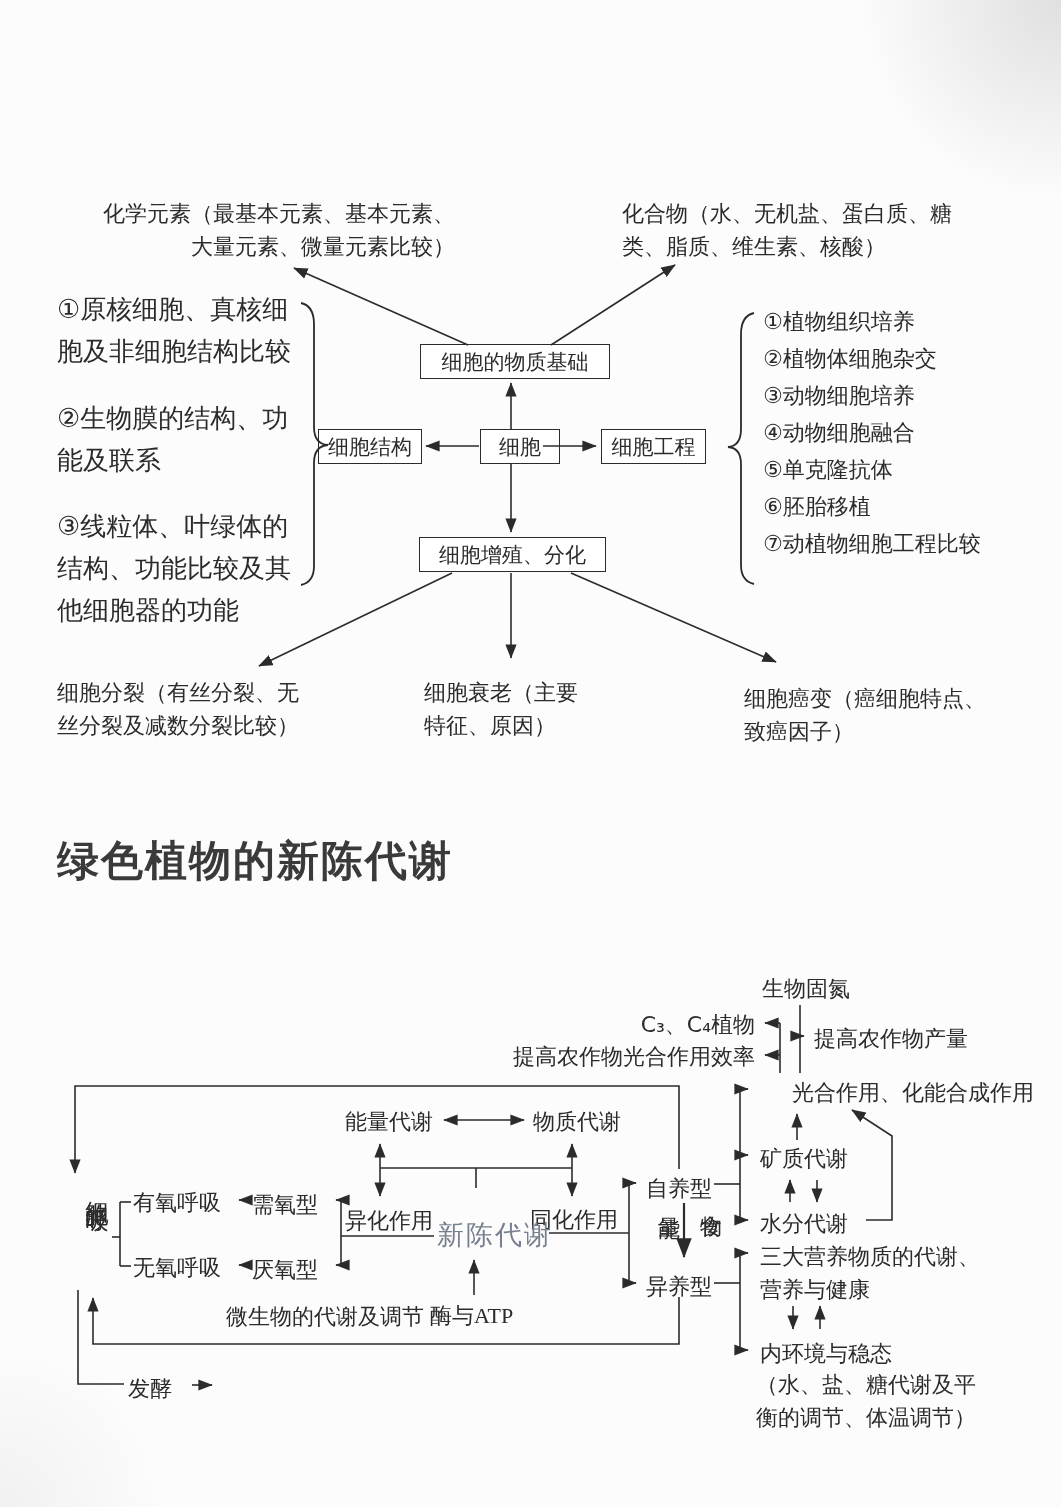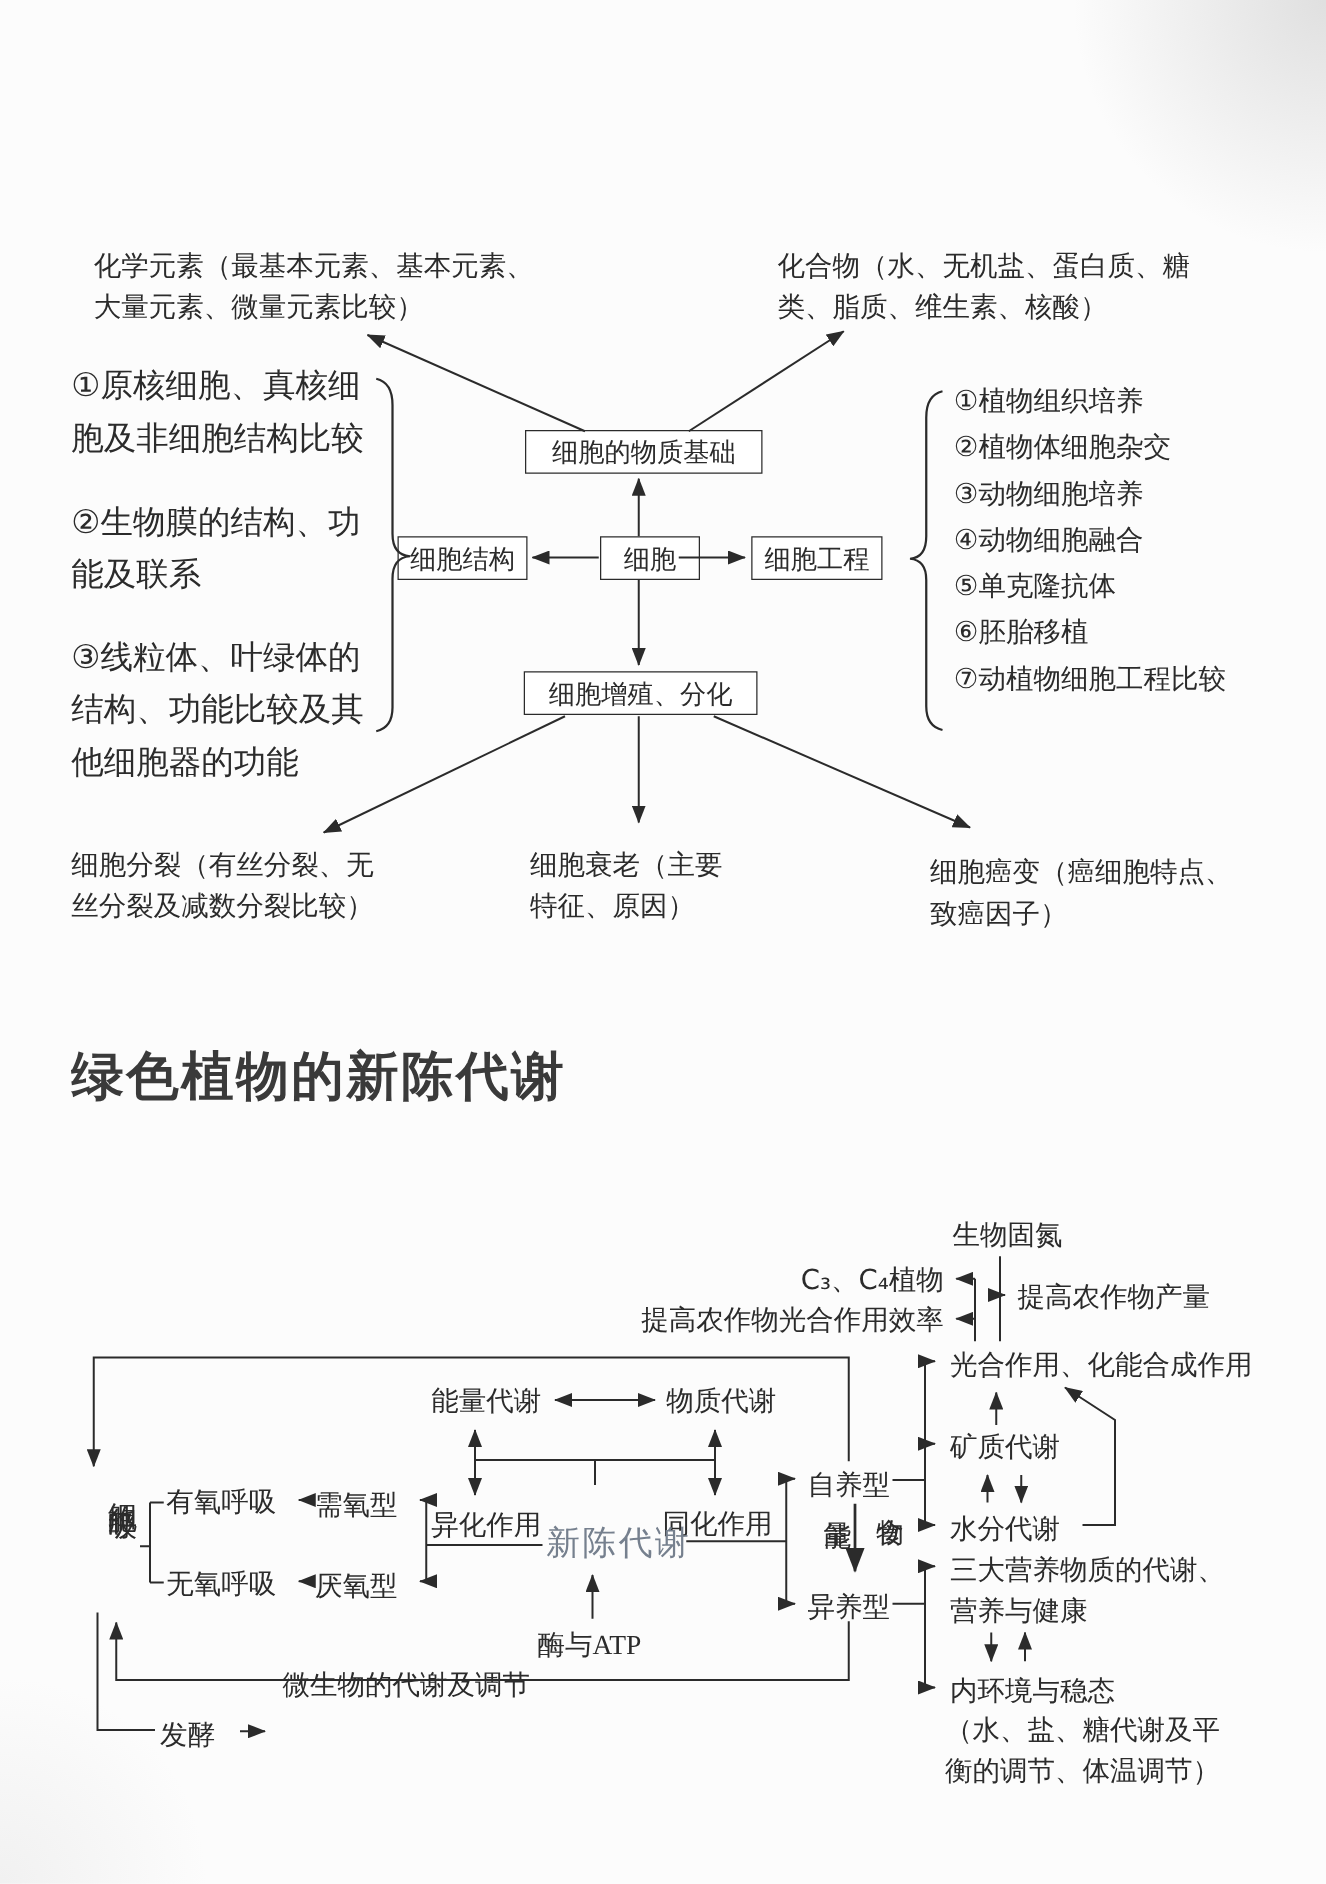--- a/index.html
+++ b/index.html
@@ -23,21 +23,21 @@
   svg.overlay path{stroke:#2b2b2b;stroke-width:1.6;fill:none;}
   svg.overlay path.thick{stroke-width:2.2;}
   svg.overlay path.brace{stroke-width:1.8;}
 </style>
 </head>
 <body>
 
 <div class="page">
 
 
-  <div class="t" style="left:75px;top:197px;width:380px;">化学元素（最基本元素、基本元素、
+  <div class="t" style="left:75px;top:197px;width:380px;text-align:right;">化学元素（最基本元素、基本元素、
 大量元素、微量元素比较）</div>
   <div class="t" style="left:622px;top:197px;width:360px;">化合物（水、无机盐、蛋白质、糖
 类、脂质、维生素、核酸）</div>
 
   <div class="t list-item" style="left:57px;top:288px;width:260px;">①原核细胞、真核细
 胞及非细胞结构比较</div>
   <div class="t list-item" style="left:57px;top:505px;width:260px;">③线粒体、叶绿体的
 结构、功能比较及其
 他细胞器的功能</div>
   <div class="t list-item" style="left:57px;top:397px;width:260px;">②生物膜的结构、功
@@ -65,21 +65,21 @@
 特征、原因）</div>
   <div class="t" style="left:744px;top:682px;width:280px;">细胞癌变（癌细胞特点、
 致癌因子）</div>
 
   <div class="title" style="left:57px;top:833px;">绿色植物的新陈代谢</div>
 
   <div class="t" style="left:762px;top:972px;">生物固氮</div>
   <div class="t" style="left:575px;top:1008px;width:180px;text-align:right;">C₃、C₄植物</div>
   <div class="t" style="left:480px;top:1040px;width:275px;text-align:right;">提高农作物光合作用效率</div>
   <div class="t" style="left:814px;top:1022px;">提高农作物产量</div>
-  <div class="t" style="left:760px;top:1076px;">光合作用、化能合成作用</div>
+  <div class="t" style="left:792px;top:1076px;">光合作用、化能合成作用</div>
   <div class="t" style="left:760px;top:1142px;">矿质代谢</div>
   <div class="t" style="left:760px;top:1207px;">水分代谢</div>
   <div class="t" style="left:760px;top:1240px;width:250px;">三大营养物质的代谢、
 营养与健康</div>
   <div class="t" style="left:760px;top:1337px;">内环境与稳态</div>
   <div class="t" style="left:756px;top:1368px;width:260px;">（水、盐、糖代谢及平
 衡的调节、体温调节）</div>
 
   <div class="t" style="left:345px;top:1105px;">能量代谢</div>
   <div class="t" style="left:533px;top:1105px;">物质代谢</div>
@@ -92,21 +92,21 @@
   <div class="t vert" style="left:653px;top:1200px;">能量</div>
   <div class="t vert" style="left:695px;top:1198px;">食物</div>
   <div class="t" style="left:646px;top:1270px;">异养型</div>
 
   <div class="t vert" style="left:80px;top:1183px;font-size:23px;letter-spacing:3px;">细胞呼吸</div>
   <div class="t" style="left:133px;top:1186px;">有氧呼吸</div>
   <div class="t" style="left:252px;top:1188px;">需氧型</div>
   <div class="t" style="left:133px;top:1251px;">无氧呼吸</div>
   <div class="t" style="left:252px;top:1253px;">厌氧型</div>
   <div class="t" style="left:128px;top:1372px;">发酵</div>
-  <div class="t" style="left:226px;top:1332px;">微生物的代谢及调节</div>
+  <div class="t" style="left:226px;top:1300px;">微生物的代谢及调节</div>
 
   <svg class="overlay" width="1061" height="1507" viewBox="0 0 1061 1507">
     <defs>
       <marker id="ah" viewBox="0 0 9 7" refX="8.5" refY="3.5" markerWidth="9" markerHeight="7" orient="auto-start-reverse">
         <path d="M0,0 L9,3.5 L0,7 Z" style="fill:#2b2b2b;stroke:none;"></path>
       </marker>
     </defs>
 
     <g>
         <path d="M468,345 L294,268" marker-end="url(#ah)"></path>

